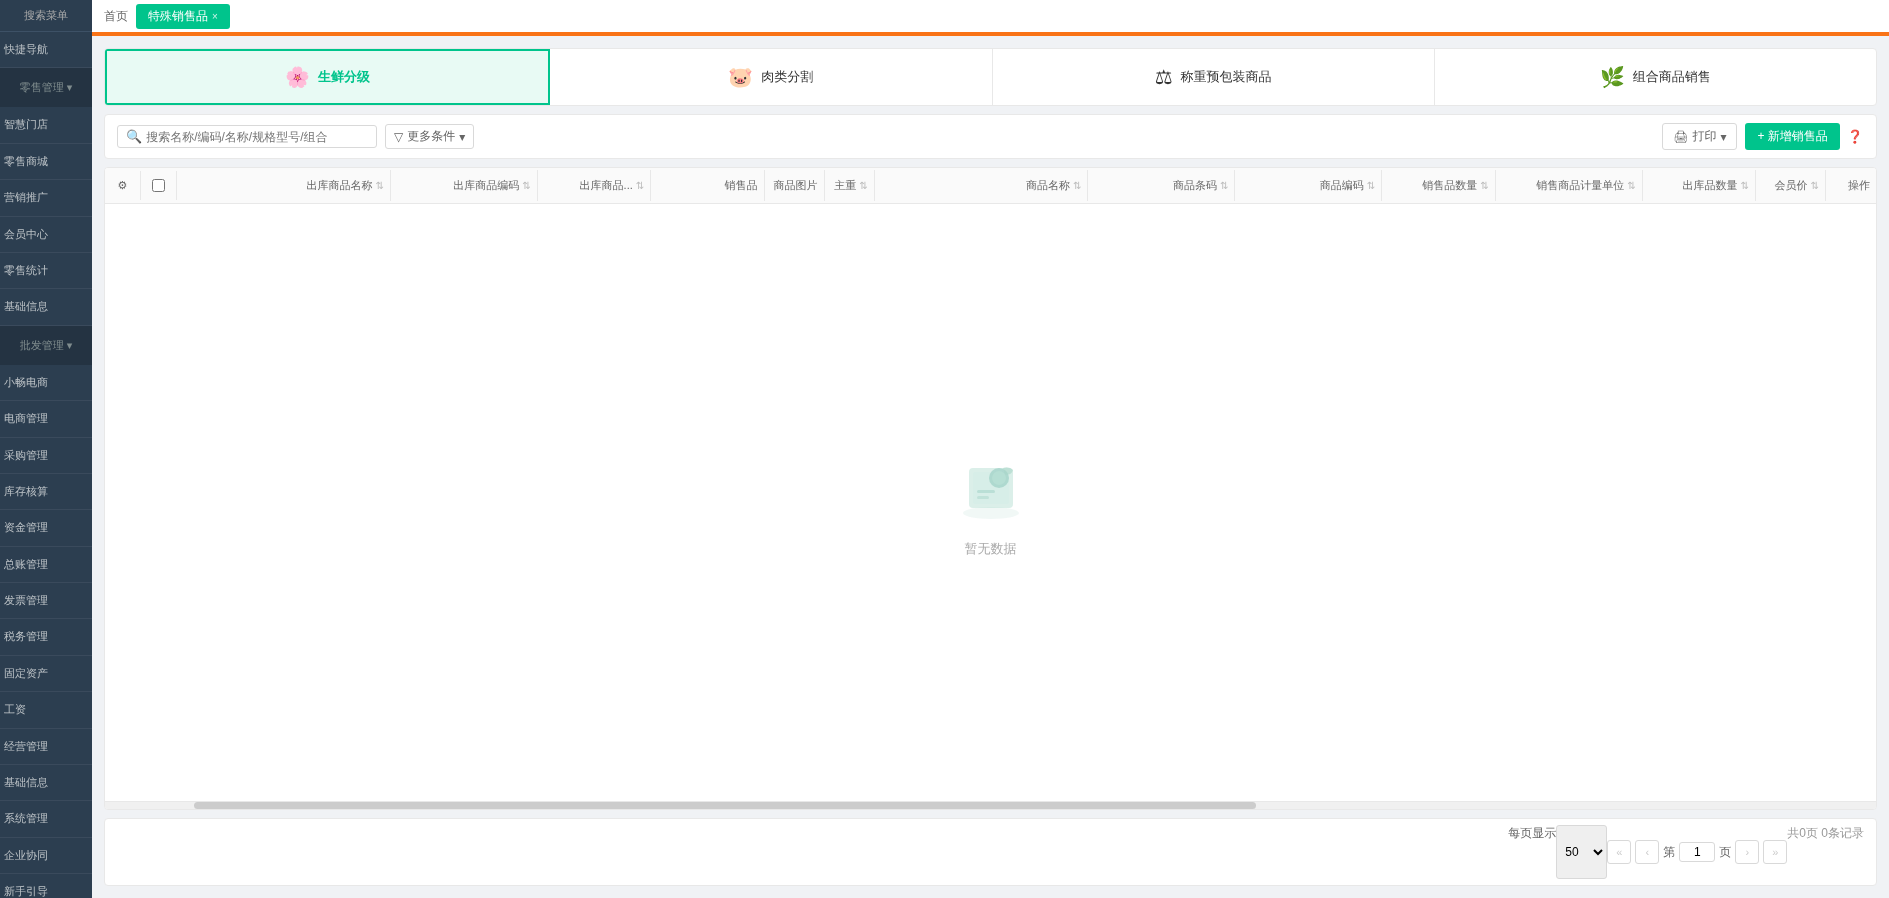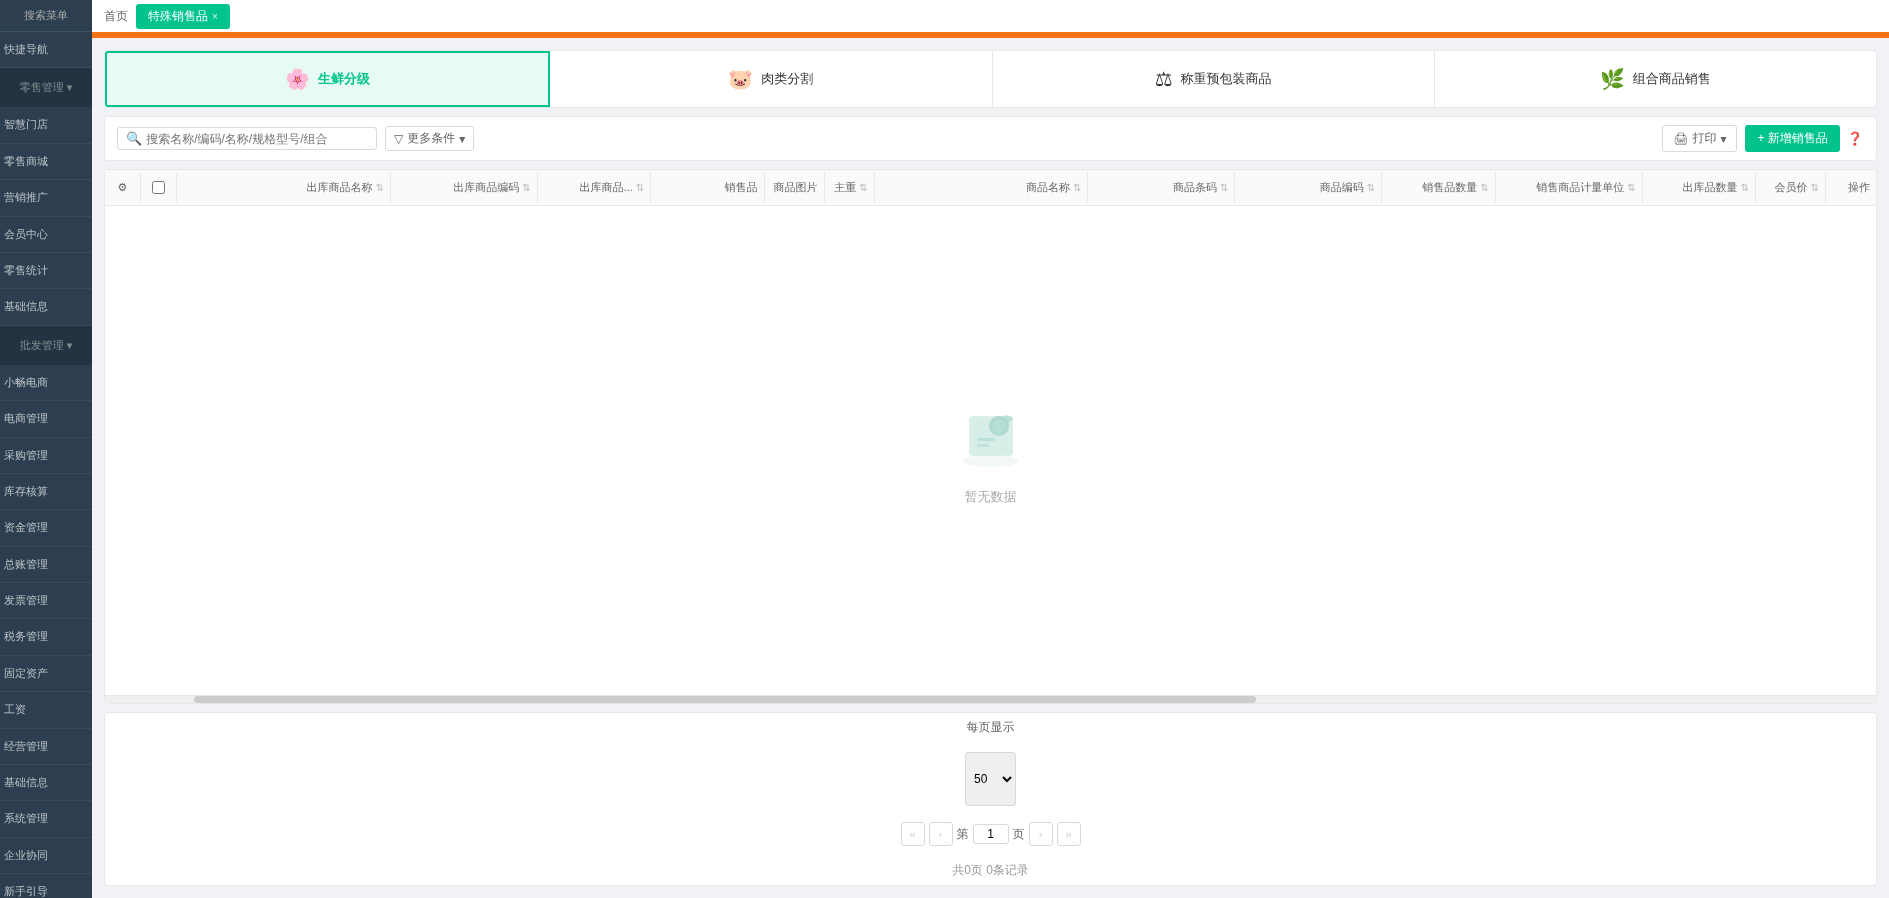--- a/index.html
+++ b/index.html
@@ -61,21 +61,21 @@
       overflow: hidden;
     }
 
     
     .topbar {
       background: #fff;
       height: 36px;
       display: flex;
       align-items: center;
       padding: 16px 12px;
-      border-bottom: 6px solid #f97316;
+      border-bottom: 4px solid #f97316;
       gap: 8px;
     }
     .topbar-home {
       color: #666;
       font-size: 12px;
       cursor: pointer;
     }
     .topbar-tab {
       background: #00c48c;
       color: #fff;
@@ -280,26 +280,24 @@
       font-size: 13px;
     }
 
     
     .pagination-bar {
       background: #fff;
       border: 1px solid #e8e8e8;
       border-radius: 4px;
       padding: 6px 12px;
       display: flex;
-      align-items: center;
       justify-content: flex-end;
-      gap: 16px;
+      gap: 0;
       font-size: 12px;
       color: #666;
-      flex-direction: column;
     }
     .page-size-label { color: #666; }
     .page-size-select {
       border: 1px solid #d9d9d9;
       border-radius: 3px;
       padding: 18px 4px;
       font-size: 12px;
     }
     .page-nav {
       display: flex;

